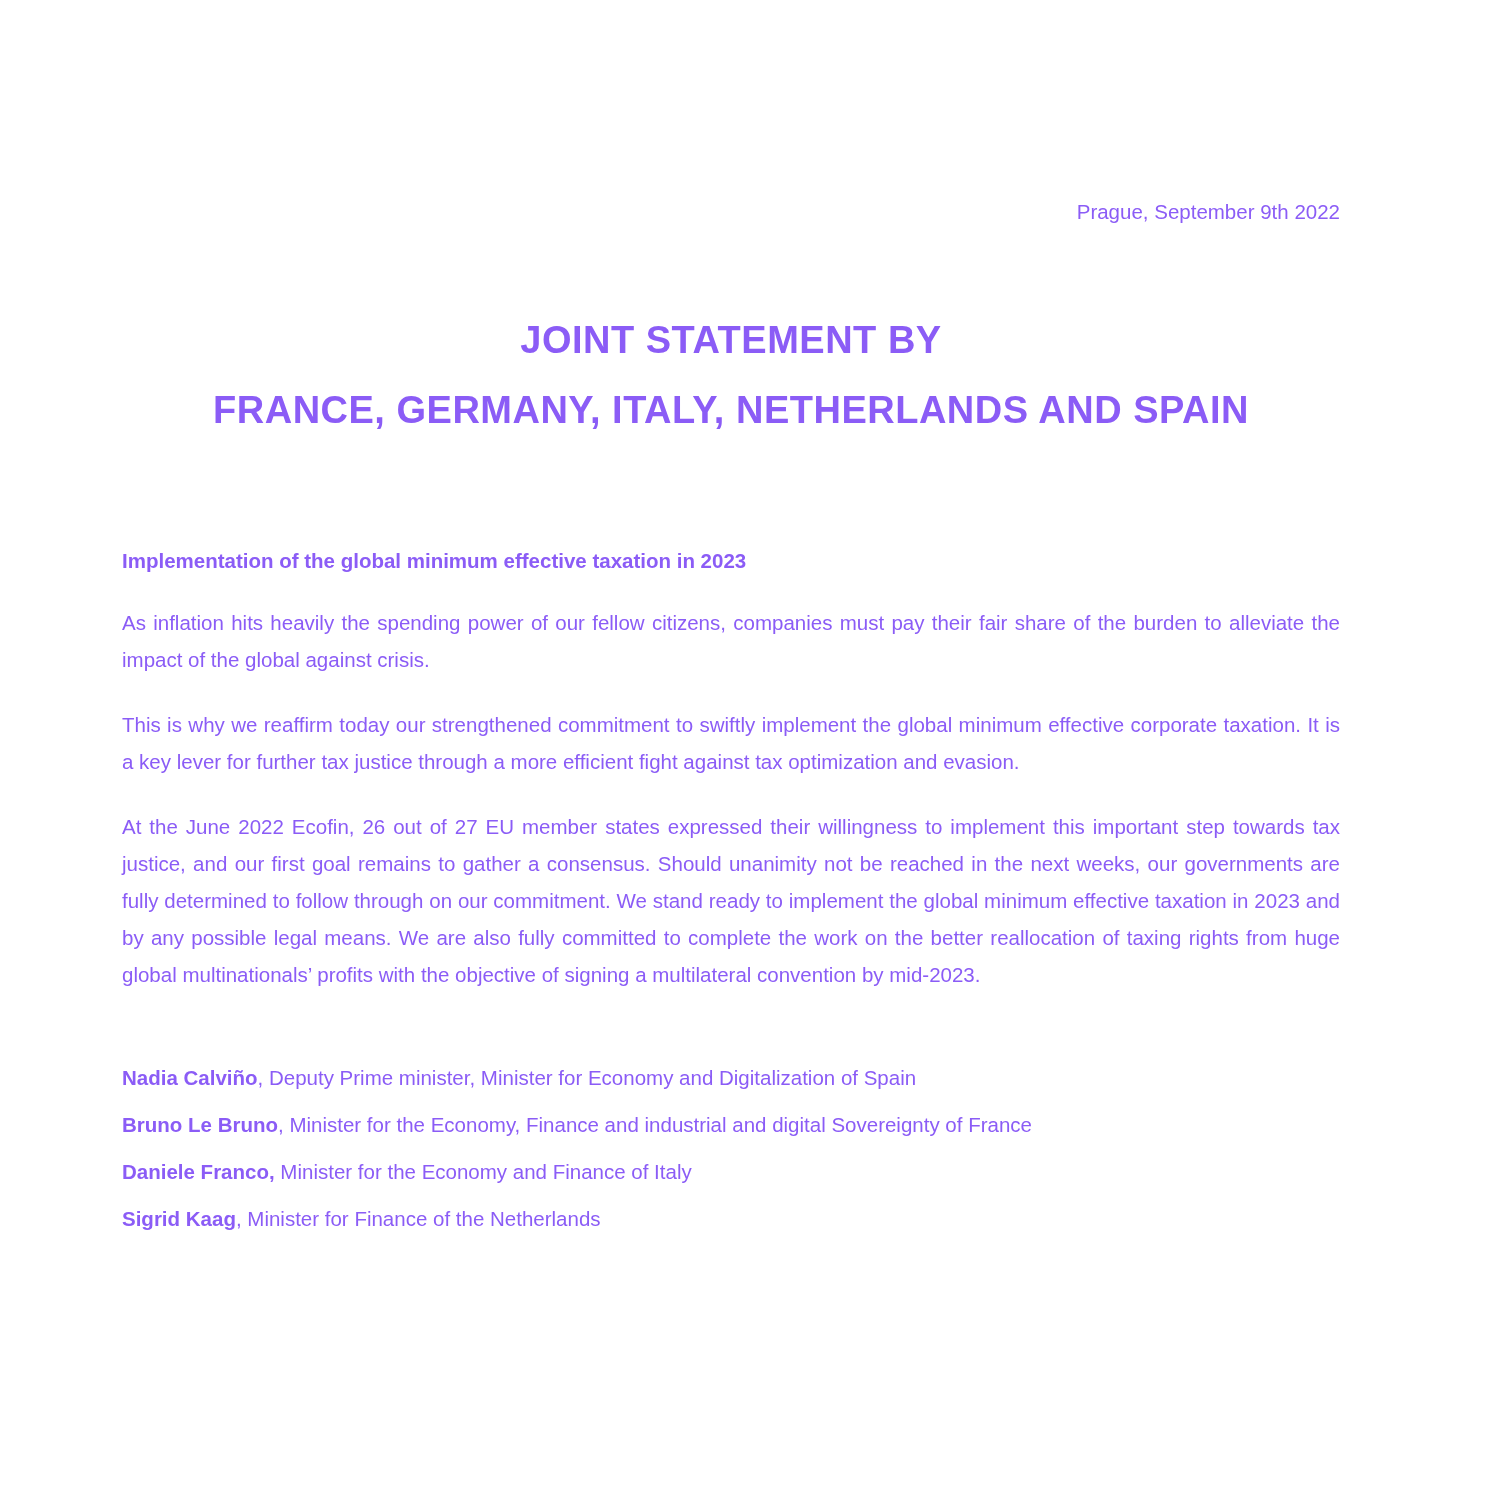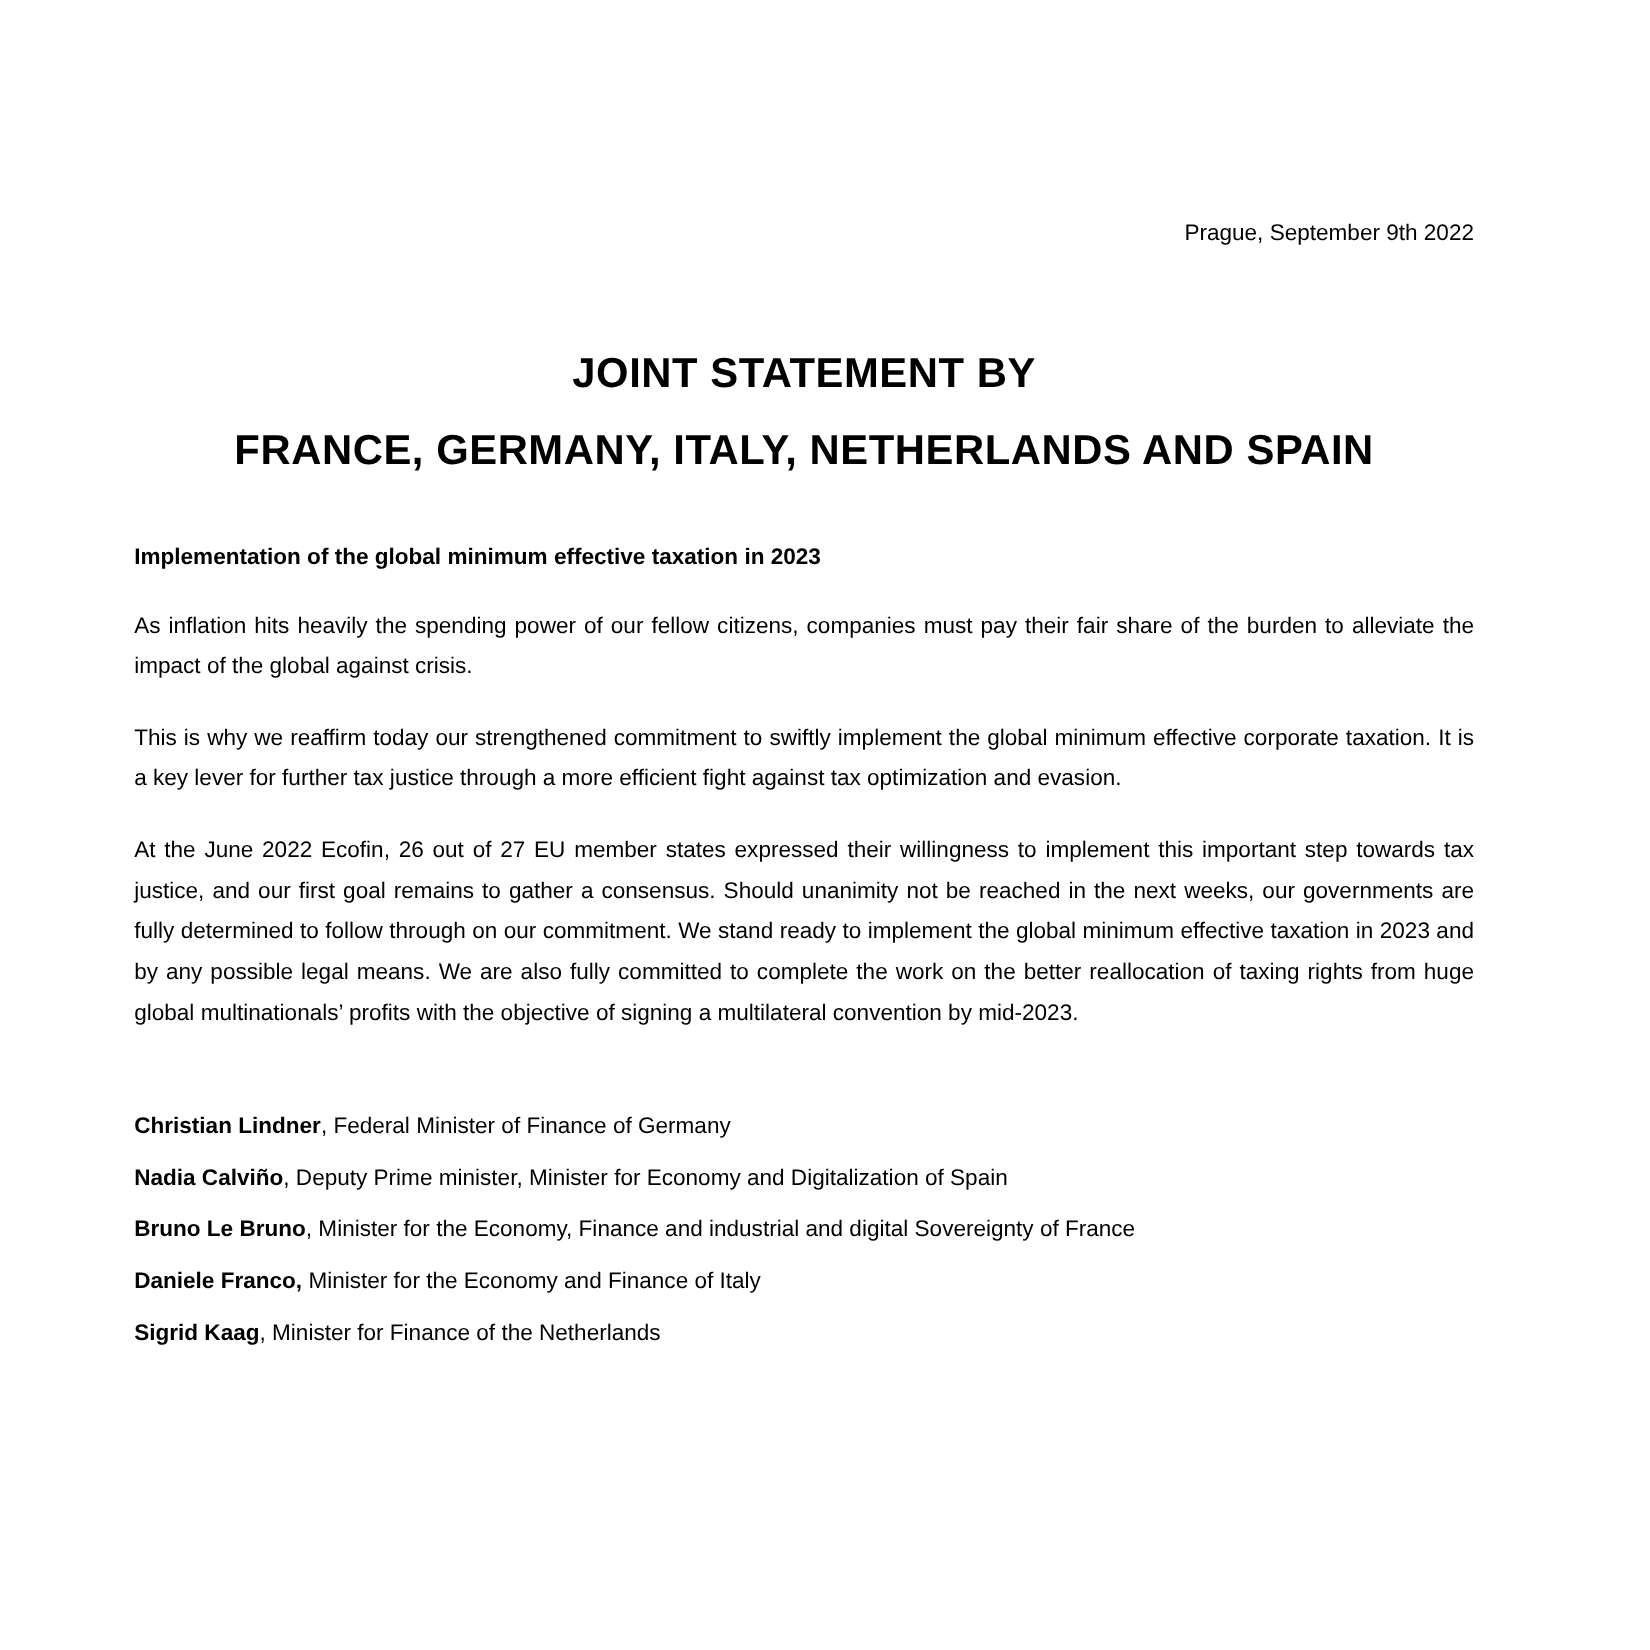--- a/index.html
+++ b/index.html
@@ -6,21 +6,21 @@
     margin: 0;
     padding: 0;
     background: #ffffff;
   }
   .page {
     position: relative;
     width: 1500px;
     height: 1500px;
     background: #ffffff;
     font-family: "Liberation Sans", "DejaVu Sans", sans-serif;
-    color: #000000;
+    color: #8b5cf6;
     box-sizing: border-box;
     overflow: hidden;
   }
   .content {
     box-sizing: border-box;
     padding: 198px 160px 0 122px;
   }
   .dateline {
     text-align: right;
     font-size: 20.5px;
@@ -33,21 +33,21 @@
   .title-line {
     font-size: 38px;
     font-weight: bold;
     letter-spacing: 0.5px;
     line-height: 36px;
   }
   .title-line + .title-line {
     margin-top: 34px;
   }
   .subheading {
-    margin-top: 64px;
+    margin-top: 118px;
     font-size: 20.5px;
     font-weight: bold;
     line-height: 30px;
   }
   .para {
     margin: 0;
     margin-top: 28px;
     font-size: 20.5px;
     line-height: 37px;
     text-align: justify;
@@ -81,23 +81,20 @@
     <div class="subheading">Implementation of the global minimum effective taxation in 2023</div>
 
     <p class="para">As inflation hits heavily the spending power of our fellow citizens, companies must pay their fair share of the burden to alleviate the impact of the global against crisis.</p>
 
     <p class="para">This is why we reaffirm today our strengthened commitment to swiftly implement the global minimum effective corporate taxation. It is a key lever for further tax justice through a more efficient fight against tax optimization and evasion.</p>
 
     <p class="para">At the June 2022 Ecofin, 26 out of 27 EU member states expressed their willingness to implement this important step towards tax justice, and our first goal remains to gather a consensus. Should unanimity not be reached in the next weeks, our governments are fully determined to follow through on our commitment. We stand ready to implement the global minimum effective taxation in 2023 and by any possible legal means. We are also fully committed to complete the work on the better reallocation of taxing rights from huge global multinationals’ profits with the objective of signing a multilateral convention by mid-2023.</p>
 
     <div class="signatories">
 
-      <p class="signatory">
-        <span class="sig-name">Christian Lindner</span><span>, Federal Minister of Finance of Germany</span>
-      </p>
 
       <p class="signatory">
         <span class="sig-name">Nadia Calviño</span><span>, Deputy Prime minister, Minister for Economy and Digitalization of Spain</span>
       </p>
 
       <p class="signatory">
         <span class="sig-name">Bruno Le Bruno</span><span>, Minister for the Economy, Finance and industrial and digital Sovereignty of France</span>
       </p>
 
       <p class="signatory">

